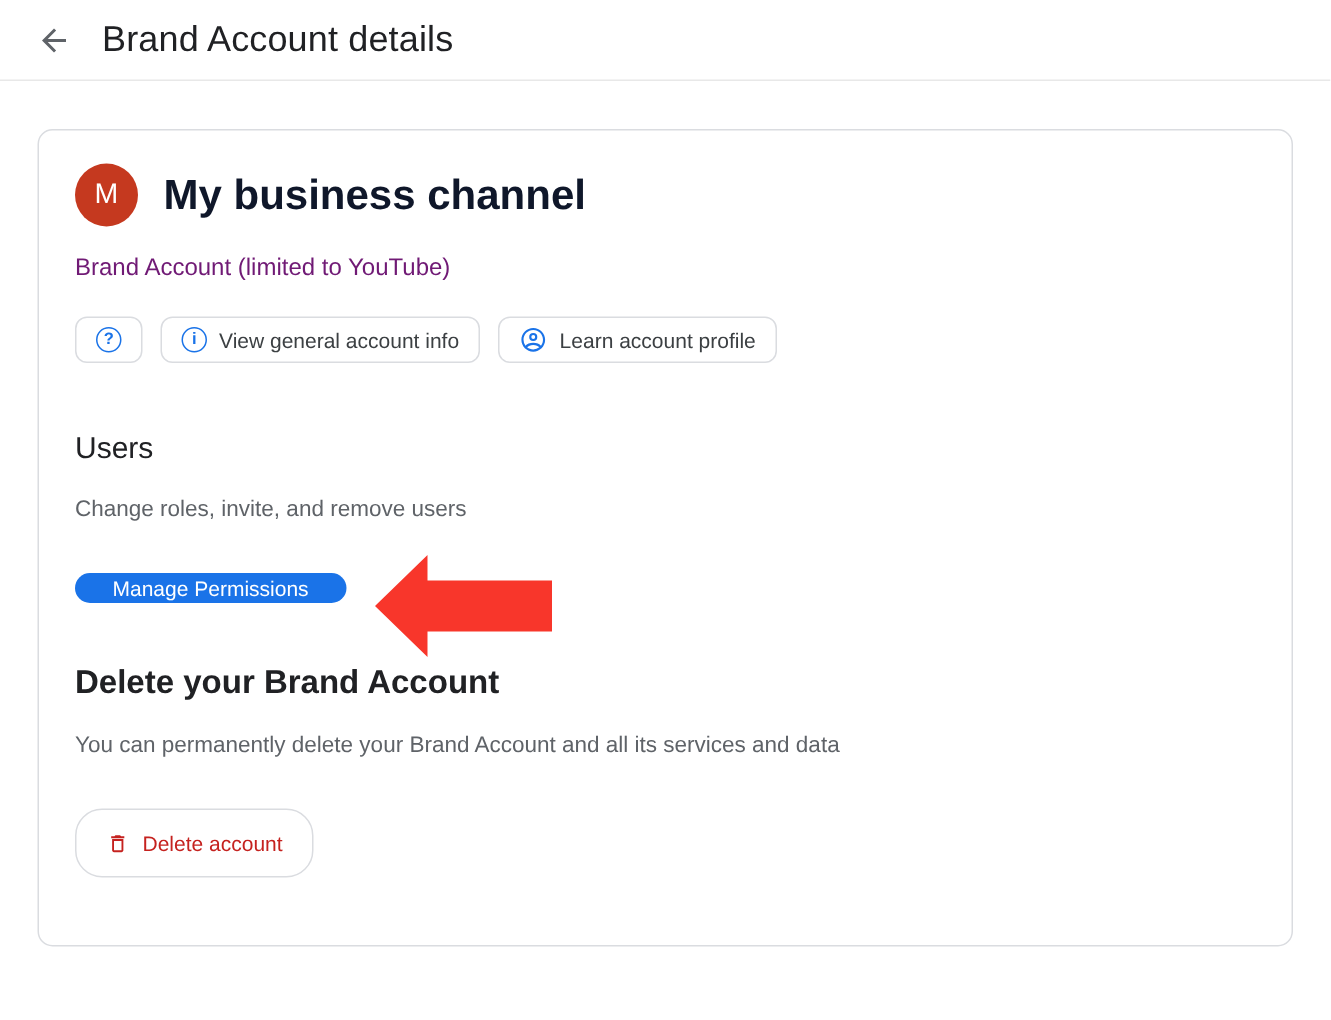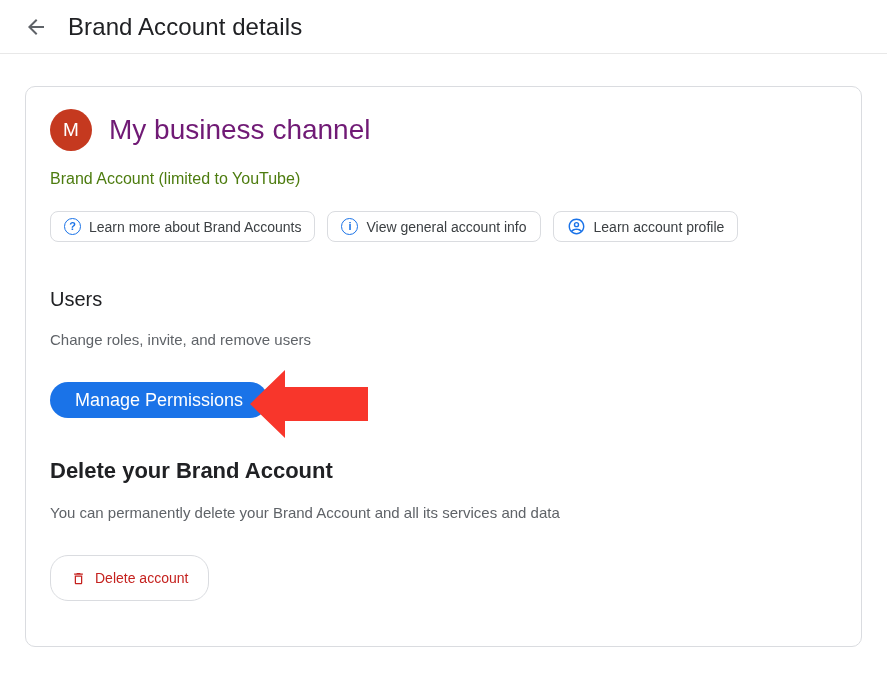--- a/index.html
+++ b/index.html
@@ -54,27 +54,27 @@
     width: 42px; height: 42px;
     border-radius: 50%;
     background: #c5391f;
     color: #fff;
     display: flex; align-items: center; justify-content: center;
     font-size: 19px;
     font-weight: 500;
   }
   .account-name {
     font-size: 28px;
-    font-weight: 400;
-    color: #701a75;
+    font-weight: 700;
+    color: #0f172a;
   }
   .account-type {
     margin-top: 19px;
     font-size: 16px;
-    color: #4d7c0f;
+    color: #701a75;
   }
 
   
   .chip-row {
     margin-top: 23px;
     display: flex;
     gap: 12px;
   }
   .chip {
     height: 31px;
@@ -114,28 +114,28 @@
     color: #202124;
   }
   .section-desc {
     margin-top: 20px;
     font-size: 15px;
     color: #5f6368;
   }
 
   .primary-btn {
     margin-top: 34px;
-    height: 36px;
+    height: 20px;
     padding: 0 25px;
     border: none;
     border-radius: 18px;
     background: #1a73e8;
     color: #ffffff;
     font-family: "Liberation Sans", sans-serif;
-    font-size: 18px;
+    font-size: 14px;
     font-weight: 500;
     cursor: pointer;
     display: inline-flex;
     align-items: center;
   }
 
   .delete-title {
     margin-top: 40px;
     font-size: 22px;
     font-weight: 700;
@@ -192,21 +192,20 @@
   <div class="account-row">
     <div class="avatar" style="background-color: rgb(197, 57, 31);">M</div>
     <div class="account-name">My business channel</div>
   </div>
 
   <div class="account-type">Brand Account (limited to YouTube)</div>
 
   <div class="chip-row">
     <button class="chip">
       <span class="circle-glyph" style="color: rgb(26, 115, 232);">?</span>
-      <span>Learn more about Brand Accounts</span>
     </button>
     <button class="chip">
       <span class="circle-glyph" style="color: rgb(26, 115, 232);">i</span>
       <span>View general account info</span>
     </button>
     <button class="chip">
       <span class="svg-icon" style="color: rgb(26, 115, 232);">
         <svg width="19" height="19" viewBox="0 0 24 24">
             <path fill="currentColor" d="M12 2C6.48 2 2 6.48 2 12s4.48 10 10 10 10-4.48 10-10S17.52 2 12 2zm0 1.8c4.53 0 8.2 3.67 8.2 8.2 0 1.86-.62 3.57-1.66 4.95-1.2-1.43-3.62-2.4-6.54-2.4s-5.34.97-6.54 2.4A8.16 8.16 0 0 1 3.8 12c0-4.53 3.67-8.2 8.2-8.2zm0 16.4c-1.94 0-3.73-.68-5.14-1.81.86-1.14 2.88-1.97 5.14-1.97s4.28.83 5.14 1.97A8.16 8.16 0 0 1 12 20.2zm0-13.95a3.42 3.42 0 1 0 0 6.84 3.42 3.42 0 0 0 0-6.84zm0 1.8a1.62 1.62 0 1 1 0 3.24 1.62 1.62 0 0 1 0-3.24z"></path>
           </svg>

